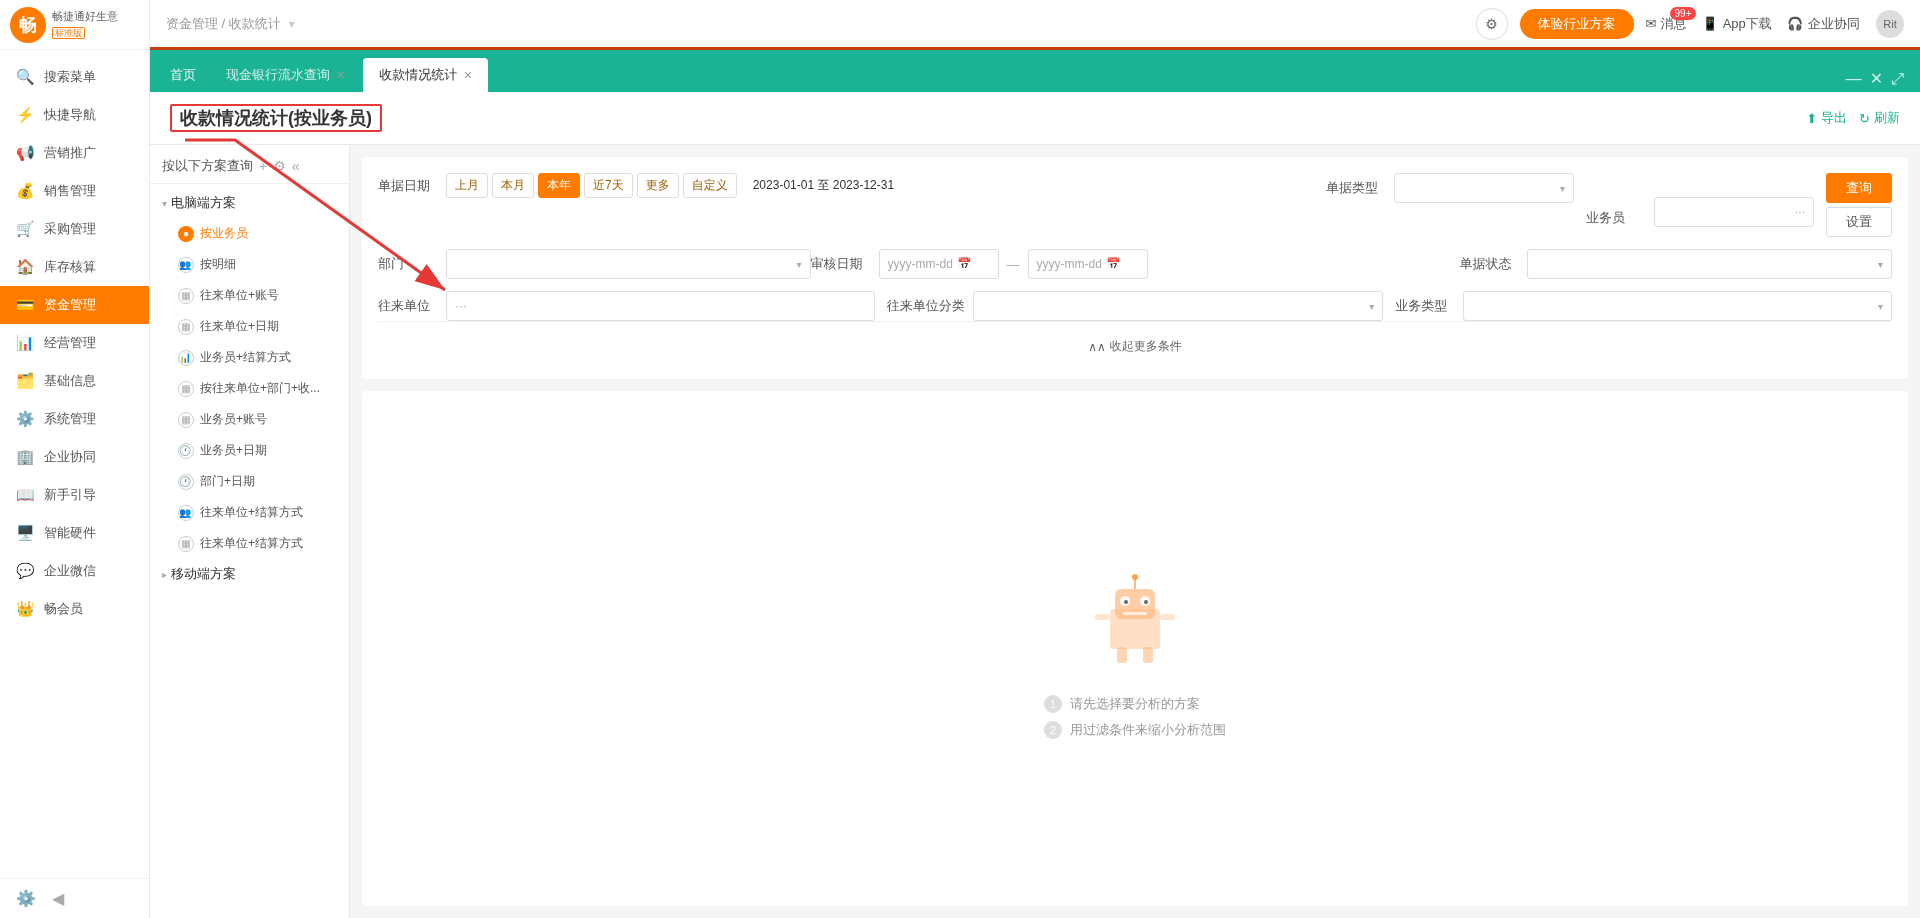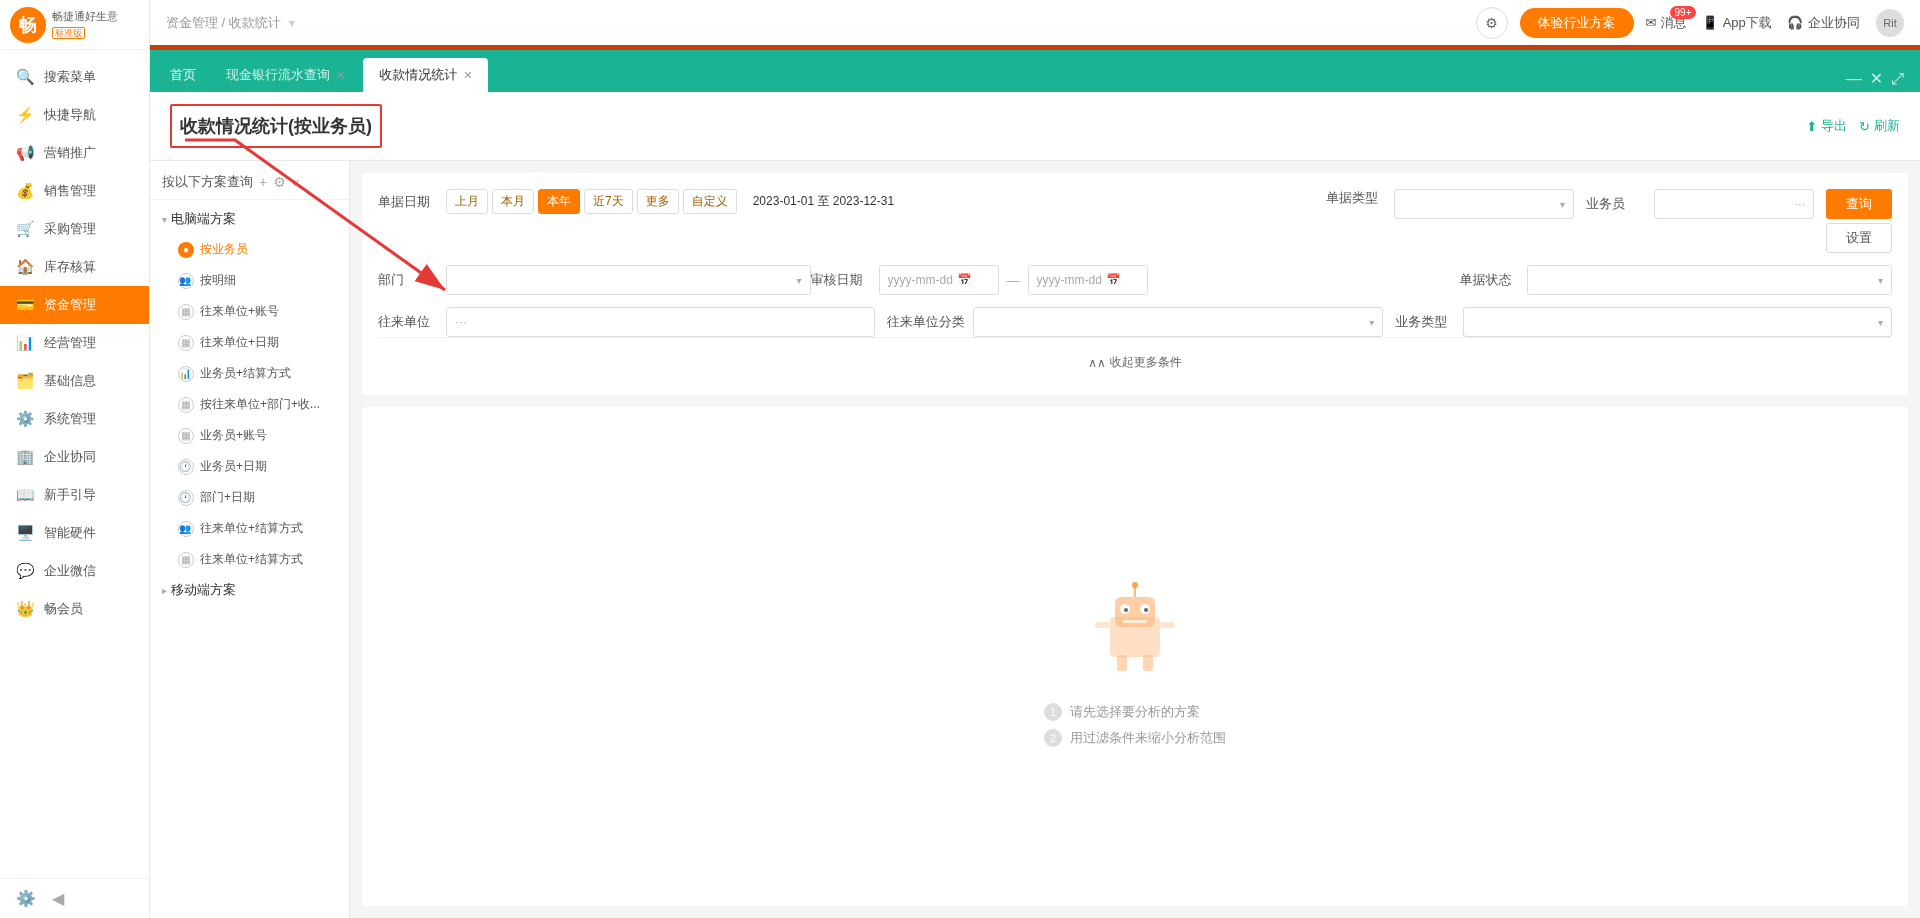--- a/index.html
+++ b/index.html
@@ -59,21 +59,21 @@
     }
     .sf-icon { font-size: 16px; color: #aaa; cursor: pointer; }
 
     
     .main-area { flex: 1; display: flex; flex-direction: column; overflow: hidden; }
 
     
     .top-header {
       height: 50px;
       background: #fff;
-      border-bottom: 5px solid #c2410c;
+      border-bottom: 3px solid #c2410c;
       display: flex;
       align-items: center;
       padding: 0 16px;
       gap: 12px;
     }
     .breadcrumb-section { display: flex; align-items: center; gap: 8px; flex: 1; }
     .bc-text { color: #999; font-size: 13px; }
     .bc-chevron { color: #ccc; font-size: 12px; }
     .gear-btn {
       width: 32px; height: 32px;
@@ -138,21 +138,21 @@
       display: flex;
       align-items: center;
       justify-content: space-between;
       border-bottom: 1px solid #e8e8e8;
     }
     .page-title {
       font-size: 18px;
       font-weight: bold;
       color: #333;
       border: 2px solid #e53935;
-      padding: 8px 8px;
+      padding: 0 8px;
       border-radius: 2px;
     }
     .page-actions { display: flex; gap: 12px; align-items: center; }
     .action-btn { display: flex; align-items: center; gap: 4px; color: #1ab394; cursor: pointer; font-size: 13px; }
 
     
     .body-layout { flex: 1; display: flex; overflow: hidden; }
 
     
     .left-panel {
@@ -546,28 +546,28 @@
                 <button class="date-btn">上月</button>
                 <button class="date-btn">本月</button>
                 <button class="date-btn active">本年</button>
                 <button class="date-btn">近7天</button>
                 <button class="date-btn">更多</button>
                 <button class="date-btn">自定义</button>
               </div>
               <span class="date-range">2023-01-01 至 2023-12-31</span>
             </div>
             <div style="flex:1;"></div>
-            <div style="display:flex; align-items:flex-start; gap:8px;">
+            <div style="display:flex; align-items:center; gap:8px;">
               <span class="filter-label">单据类型</span>
               <div class="filter-select" style="width:180px;">
                 <span class="fs-text"></span>
                 <span class="fs-arrow">▾</span>
               </div>
             </div>
-            <div style="display:flex; align-items:center; gap:8px;">
+            <div style="display:flex; align-items:flex-end; gap:8px;margin-top:24px;">
               <span class="filter-label">业务员</span>
               <div class="filter-select" style="width:160px;">
                 <span class="fs-text"></span>
                 <span class="fs-arrow">···</span>
               </div>
             </div>
             <div class="btn-group-right">
               <button class="query-btn">查询</button>
               <button class="settings-btn">设置</button>
             </div>

